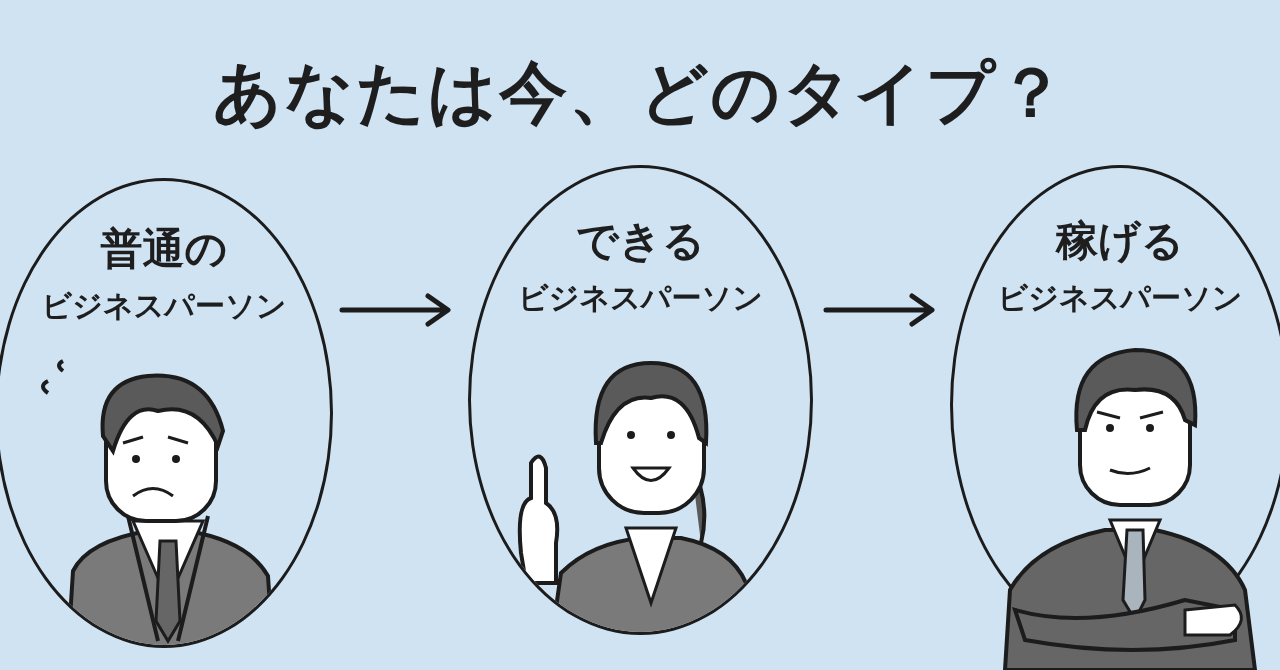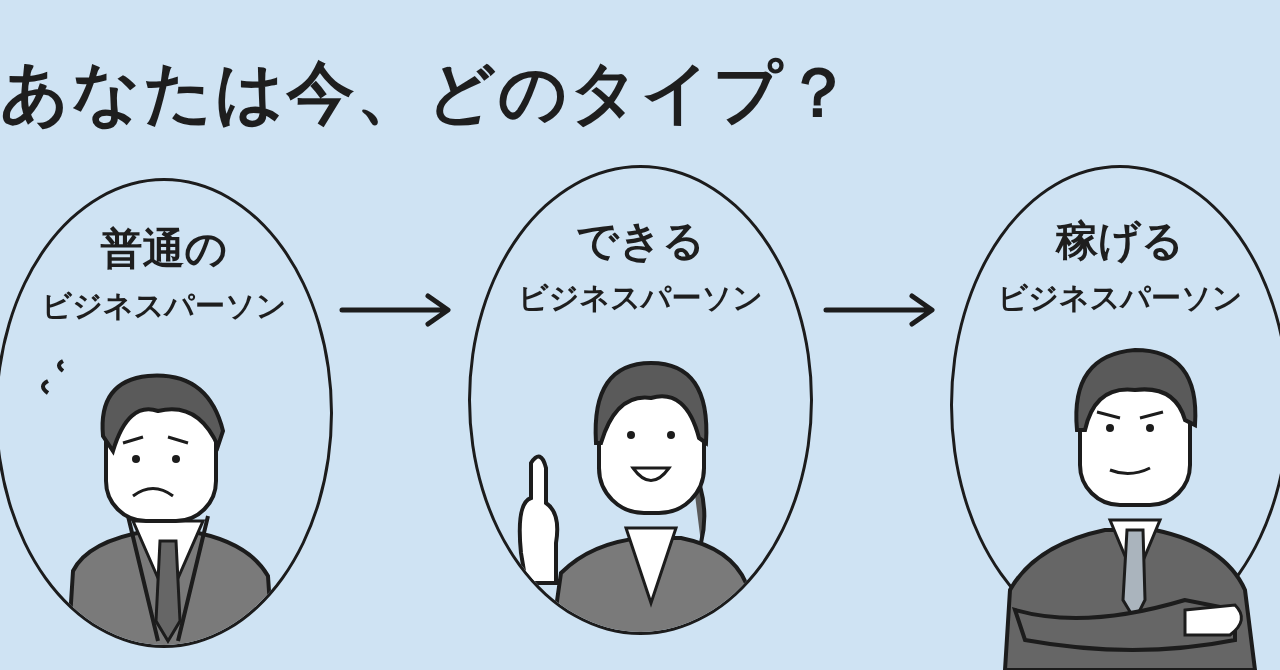--- a/index.html
+++ b/index.html
@@ -1,17 +1,17 @@
 <!DOCTYPE html>
 <html><head>
 <meta charset="utf-8">
 <style>
   html, body { margin:0; padding:0; }
   body { width:1280px; height:670px; overflow:hidden; background:#cfe3f3; font-family:"DejaVu Sans", sans-serif; position:relative; }
-  .title { position:absolute; left:0; top:48px; width:1280px; font-size:68px; font-weight:bold; color:#1e1e1e; letter-spacing:2px; }
+  .title { position:absolute; left:0; top:48px; width:1280px; text-align:center; font-size:68px; font-weight:bold; color:#1e1e1e; letter-spacing:2px; }
   .oval { position:absolute; border:3px solid #1c1c1c; border-radius:50%; box-sizing:border-box; overflow:hidden; }
   .label { position:absolute; width:100%; text-align:center; color:#1e1e1e; font-weight:bold; }
   .l1 { font-size:42px; }
   .l2 { font-size:30px; }
   .arrow { position:absolute; }
   .fig { position:absolute; }
 </style>
 </head>
 <body>
 

